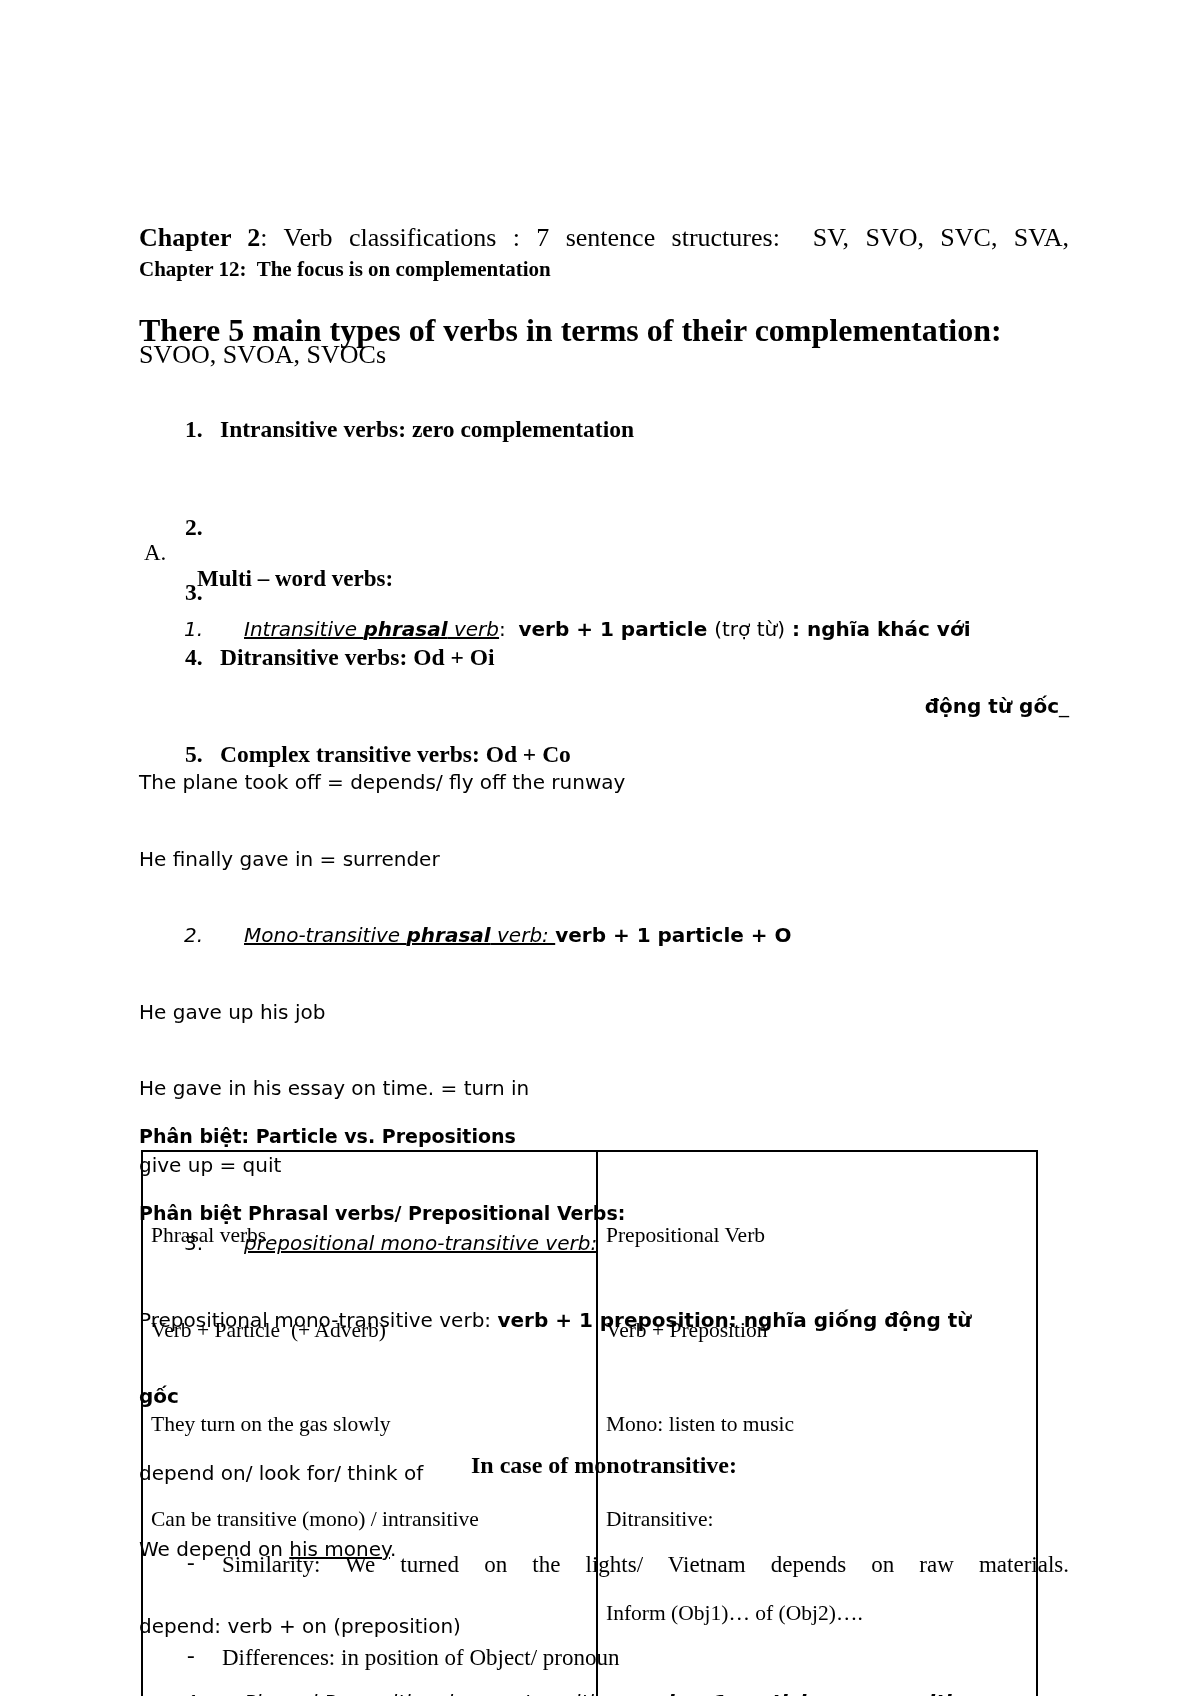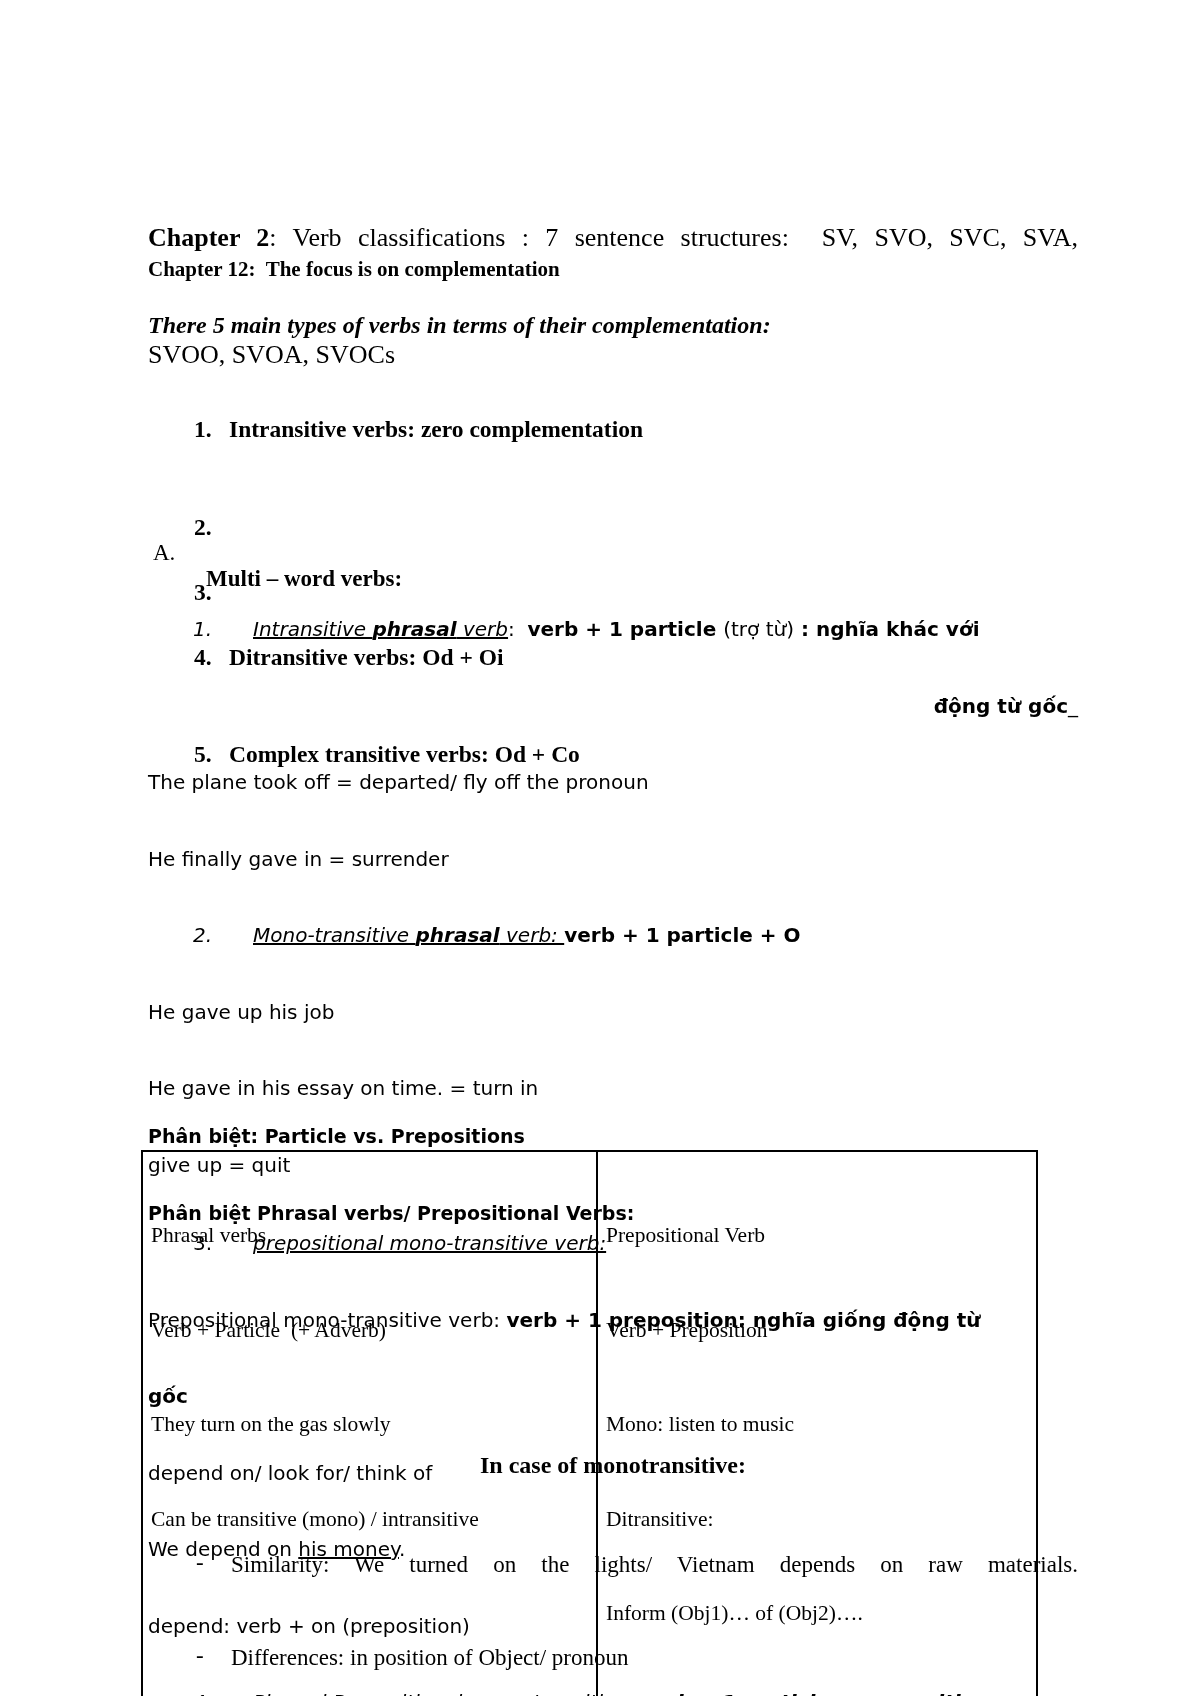--- a/index.html
+++ b/index.html
@@ -1,27 +1,27 @@
 <!DOCTYPE html>
 <html><head>
 <meta charset="utf-8">
 <style>
   html,body{margin:0;padding:0;background:#888;}
   .page{position:relative;width:1200px;height:1696px;background:#ffffff;color:#000;overflow:hidden;}
-  .blk{position:absolute;left:148px;width:930px;white-space:pre-wrap;}
+  .blk{position:absolute;left:139px;width:930px;white-space:pre-wrap;}
   .serif{font-family:"Liberation Serif",serif;}
   .sans{font-family:"DejaVu Sans",sans-serif;}
   .b{font-weight:bold;}
   .i{font-style:italic;}
   .u{text-decoration:underline;}
   .fj{text-align:justify;text-align-last:justify;}
 
   .title{top:140px;font-size:26px;line-height:39px;}
   .ch12{top:257px;font-size:21px;font-weight:bold;}
-  .types-h{top:312px;font-size:24px;font-weight:bold;font-style:italic;}
+  .types-h{top:312px;font-size:32px;font-weight:bold;}
   .types-list{top:348px;font-size:23.5px;font-weight:bold;line-height:32.5px;}
   .t-item{position:relative;padding-left:81px;}
   .t-num{position:absolute;left:46px;top:0;}
 
   .mw-head{top:540px;font-size:23px;}
   .mw-a{position:absolute;left:5px;top:0;}
   .mw-label{display:inline-block;padding-left:35px;font-weight:bold;}
 
   .sans-block{top:566px;font-size:20px;line-height:25.5px;}
   .s-item{position:relative;padding-left:105px;}
@@ -64,21 +64,21 @@
     <div class="t-item"><span class="t-num">5.</span><span>Complex transitive verbs: Od + Co</span></div>
   </div>
 
   <div class="blk serif mw-head">
     <span class="mw-a">A.</span><span class="mw-label">Multi – word verbs:</span>
   </div>
 
   <div class="blk sans sans-block">
     <div class="s-item"><span class="s-num i">1.</span><span class="i u">Intransitive </span><span class="i u b">phrasal</span><span class="i u"> verb</span><span>:  </span><span class="b">verb + 1 particle </span><span>(trợ từ)</span><span class="b"> : nghĩa khác với</span></div>
     <div class="s-cont"><span class="b">động từ gốc</span><span>_</span></div>
-    <div>The plane took off = departed/ fly off the pronoun</div>
+    <div>The plane took off = depends/ fly off the runway</div>
     <div>He finally gave in = surrender</div>
     <div class="s-item"><span class="s-num i">2.</span><span class="i u">Mono-transitive </span><span class="i u b">phrasal</span><span class="i u"> verb: </span><span class="b">verb + 1 particle + O</span></div>
     <div>He gave up his job</div>
     <div>He gave in his essay on time. = turn in</div>
     <div>give up = quit</div>
     <div class="s-item mt2"><span class="s-num">3.</span><span class="i u">prepositional mono-transitive verb:</span></div>
     <div><span>Prepositional mono-transitive verb: </span><span class="b">verb + 1 preposition: nghĩa giống động từ</span></div>
     <div><span class="b">gốc</span></div>
     <div>depend on/ look for/ think of</div>
     <div><span>We depend on </span><span class="u">his money</span><span>.</span></div>

